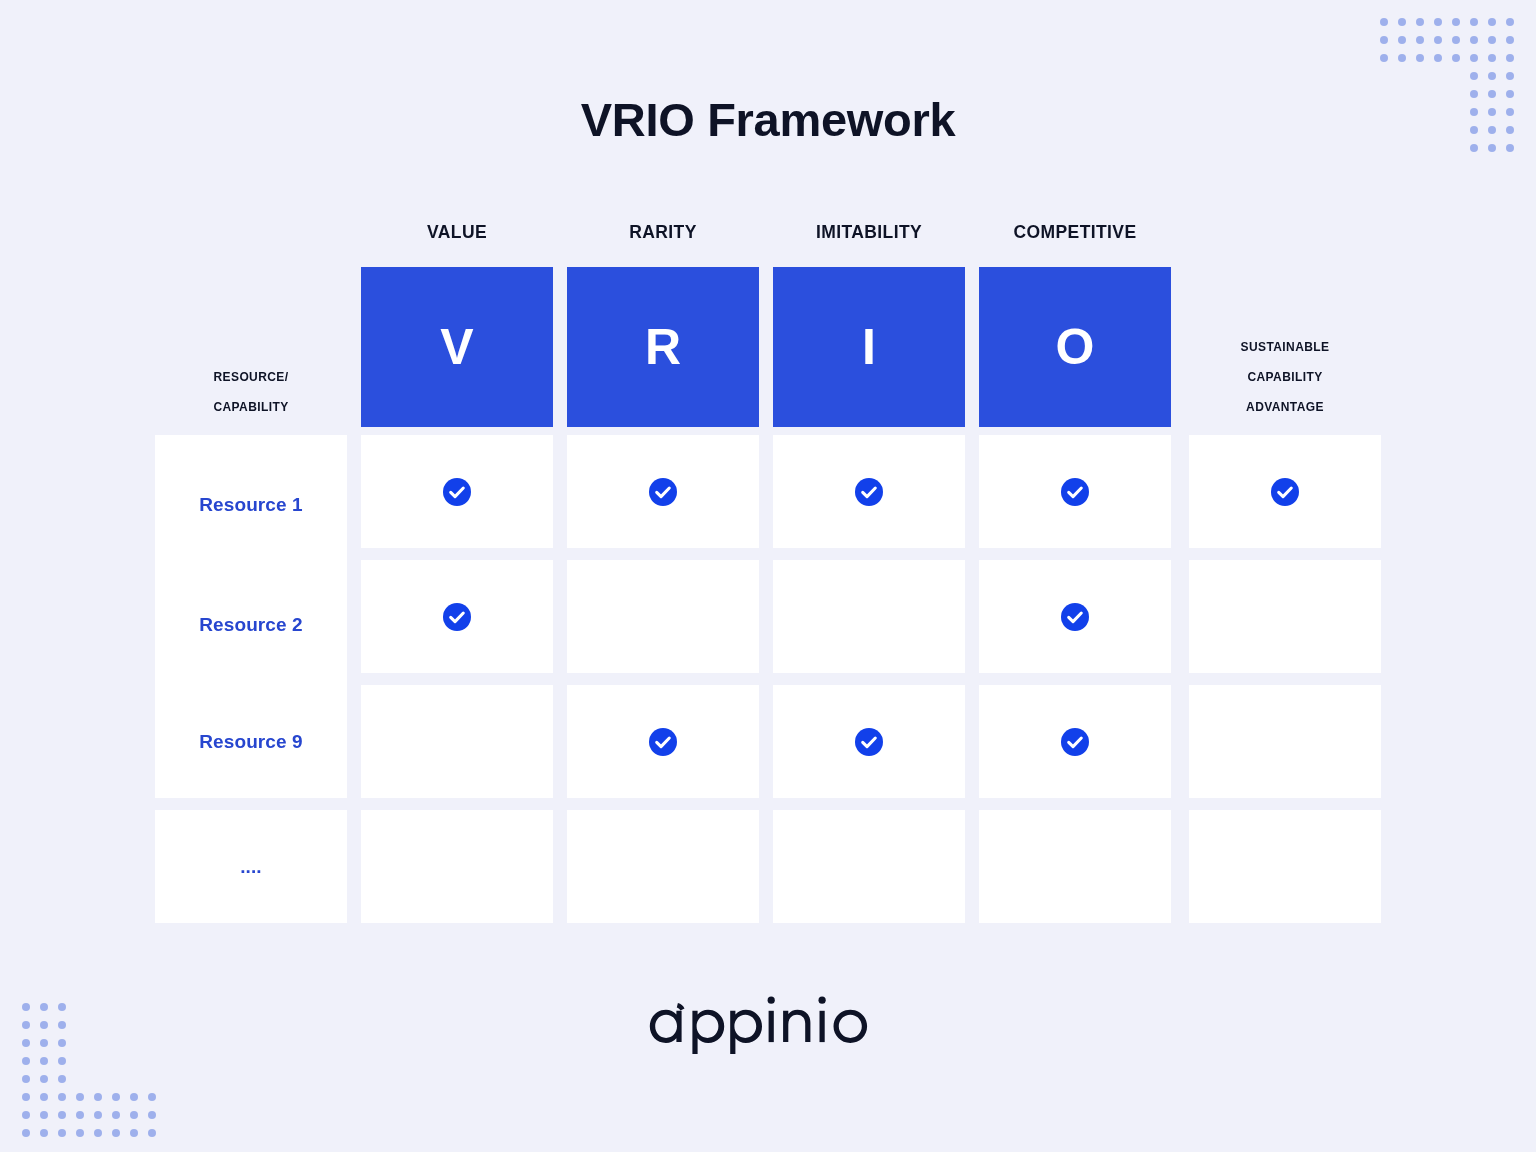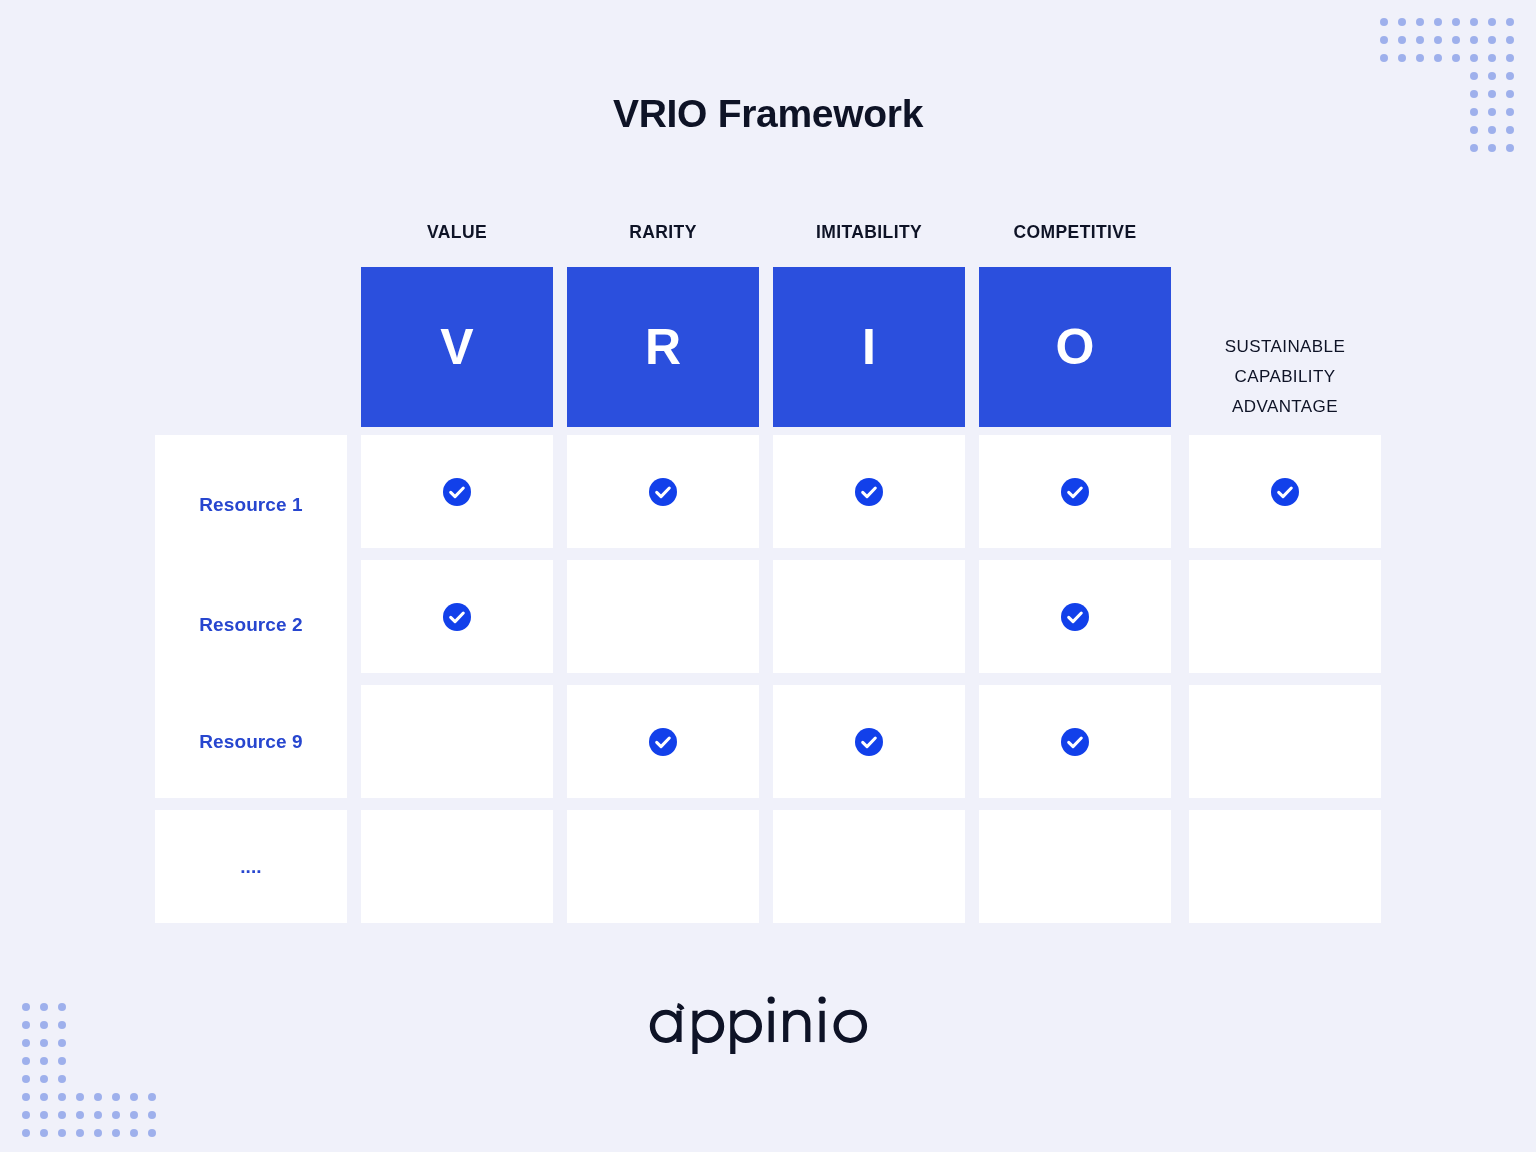--- a/index.html
+++ b/index.html
@@ -30,21 +30,21 @@
   #dots-top-right { top: 18px; left: 1380px; width: 150px; height: 145px; }
   #dots-bottom-left { top: 1003px; left: 22px; width: 150px; height: 135px; }
 
   
   .title {
     position: absolute;
     top: 92px;
     left: 0;
     width: 1536px;
     text-align: center;
-    font-size: 39px;
+    font-size: 47px;
     font-weight: bold;
     color: #0e1326;
     letter-spacing: -0.3px;
   }
 
   
   .board {
     position: absolute;
     left: 155px;
     top: 222px;
@@ -73,22 +73,22 @@
     justify-content: center;
     color: #ffffff;
     font-size: 50px;
     font-weight: bold;
   }
 
   .corner-head {
     position: absolute;
     width: 192px;
     text-align: center;
-    font-size: 17px;
-    font-weight: normal;
+    font-size: 12px;
+    font-weight: bold;
     color: #0e1326;
     line-height: 30px;
     letter-spacing: 0.4px;
   }
   #head-resource { left: 0px; top: 140px; }
   #head-sca { left: 1034px; top: 110px; }
 
   .cell {
     position: absolute;
     background: #ffffff;
@@ -222,20 +222,24 @@
   <div class="letter-box" id="box-1" style="left: 412px; width: 192px;">
     <span>R</span>
   </div>
   <div class="letter-box" id="box-2" style="left: 618px; width: 192px;">
     <span>I</span>
   </div>
   <div class="letter-box" id="box-3" style="left: 824px; width: 192px;">
     <span>O</span>
   </div>
 
+  <div class="corner-head" id="head-resource">
+    <div>RESOURCE/</div>
+    <div>CAPABILITY</div>
+  </div>
   <div class="corner-head" id="head-sca">
     <div>SUSTAINABLE</div>
     <div>CAPABILITY</div>
     <div>ADVANTAGE</div>
   </div>
 
   <div id="cells-host">
       <div class="cell" style="left: 0px; top: 213px; width: 192px; height: 140px;">
         <span class="res-label">Resource 1</span>
       </div>

